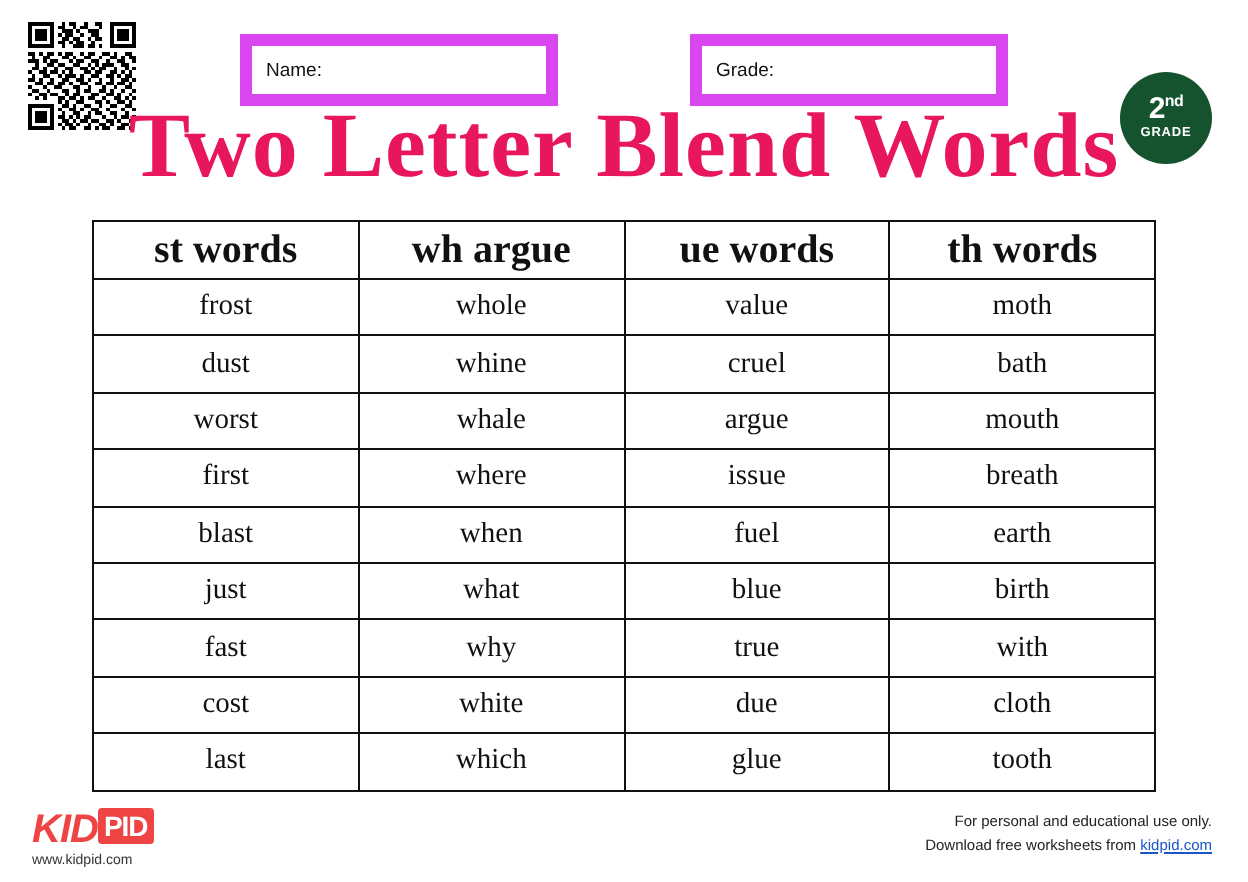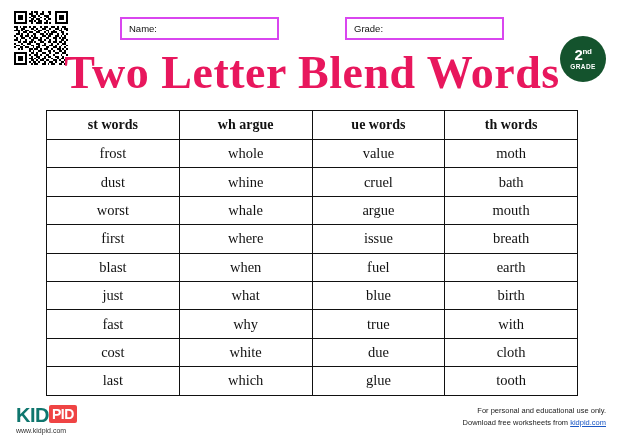--- a/index.html
+++ b/index.html
@@ -28,23 +28,23 @@
     position: absolute;
     left: 14px;
     top: 11px;
     width: 54px;
     height: 54px;
   }
 
   
   .field-box {
     position: absolute;
-    border: 2px solid #d946ef;
+    border: 6px solid #d946ef;
     background: #fff;
-    height: 23px;
+    height: 36px;
     display: flex;
     align-items: center;
     padding-left: 7px;
     font-family: "Liberation Sans", sans-serif;
     font-size: 9.5px;
     color: #111;
   }
   .field-name { left: 120px; top: 17px; width: 159px; }
   .field-grade { left: 345px; top: 17px; width: 159px; }
 
@@ -103,41 +103,42 @@
     table-layout: fixed;
   }
   .word-table th, .word-table td {
     border: 1px solid #111;
     text-align: center;
     font-family: "Liberation Serif", serif;
     color: #111;
   }
   .word-table th {
     height: 29px;
-    font-size: 14px;
+    font-size: 20px;
     font-weight: bold;
   }
   .word-table td {
     height: 28.4px;
     font-size: 14.5px;
     font-weight: normal;
   }
 
   
   .footer-logo {
     position: absolute;
     left: 16px;
     top: 404px;
     font-family: "Liberation Sans", sans-serif;
   }
   .footer-logo .kid {
     font-size: 20px;
     font-weight: bold;
-    color: #0f766e;
+    color: #ef4444;
     letter-spacing: -0.5px;
+    font-style: italic;
   }
   .footer-logo .pid {
     display: inline-block;
     background: #ef4444;
     color: #fff;
     font-size: 14px;
     font-weight: bold;
     padding: 1px 3px 1px 3px;
     border-radius: 2px;
     vertical-align: 3px;

